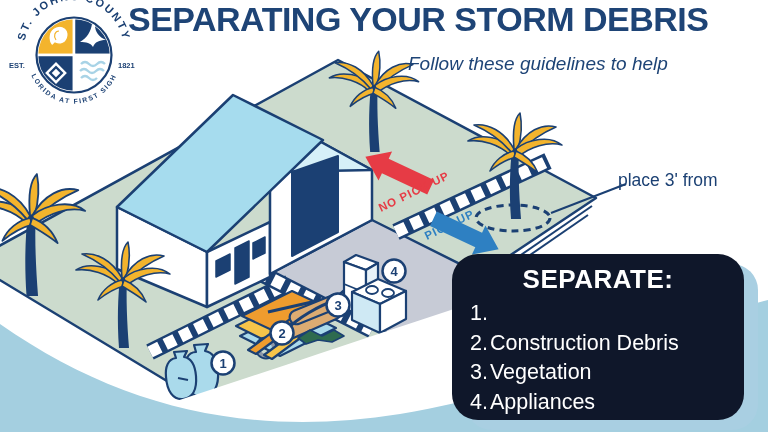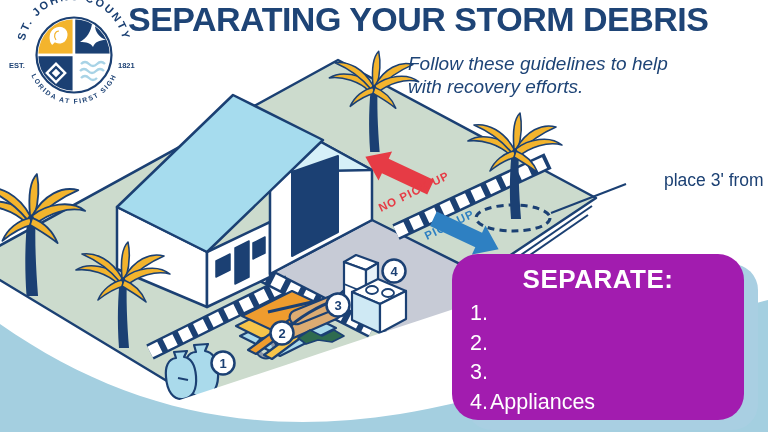--- a/index.html
+++ b/index.html
@@ -4,24 +4,24 @@
 <style>
   html,body{margin:0;padding:0;background:#fff;}
   .canvas{position:relative;width:768px;height:432px;overflow:hidden;background:#fff;
           font-family:"Liberation Sans","DejaVu Sans",sans-serif;}
   .scene{position:absolute;left:0;top:0;z-index:1;}
   .logo{position:absolute;left:6px;top:-2px;z-index:3;}
   .title{position:absolute;left:128px;top:0;width:640px;z-index:3;
          font-size:34px;font-weight:bold;color:#1e4476;letter-spacing:-0.5px;white-space:nowrap;}
   .subtitle{position:absolute;left:408px;top:52px;z-index:3;font-style:italic;
             font-size:19px;line-height:23px;color:#1e4476;font-weight:500;}
-  .obstacle-note{position:absolute;left:664px;top:170px;z-index:3;color:#1b4073;
+  .obstacle-note{position:absolute;left:618px;top:170px;z-index:3;color:#1b4073;
                  font-size:17.5px;line-height:21px;}
   .panel{position:absolute;left:452px;top:254px;width:292px;height:166px;z-index:4;
-         background:#a21caf;border-radius:26px;box-shadow:14px 10px 0 #a9cfe2;
+         background:#0f172a;border-radius:26px;box-shadow:14px 10px 0 #a9cfe2;
          color:#fff;padding:10px 0 0 0;box-sizing:border-box;}
   .panel-heading{text-align:center;font-weight:bold;font-size:26px;letter-spacing:0.5px;}
   .panel-list{margin:4px 0 0 0;padding:0 10px 0 18px;list-style:none;}
   .panel-item{display:flex;font-size:21.5px;line-height:29.5px;}
   .panel-item .num{margin-right:2px;}
   svg text{font-family:"Liberation Sans","DejaVu Sans",sans-serif;}
 </style>
 </head>
 <body>
 
@@ -225,38 +225,39 @@
     <g fill="none" stroke="#a8d3e6" stroke-width="2.4">
       <path d="M 75,66 q 4,-4 8,0 q 4,4 8,0 q 4,-4 8,0"></path>
       <path d="M 74,73 q 4,-4 8,0 q 4,4 8,0 q 4,-4 8,0"></path>
       <path d="M 75,80 q 4,-4 8,0 q 4,4 8,0"></path>
     </g>
   </svg>
 
   <div class="title">SEPARATING YOUR STORM DEBRIS</div>
   <div class="subtitle">
     <div>Follow these guidelines to help</div>
-    <div>with recovery efforts.</div>
   </div>
 
   <div class="obstacle-note">
     <div>place 3' from</div>
   </div>
 
   <div class="panel">
     <div class="panel-heading">SEPARATE:</div>
     <ul class="panel-list">
       <li class="panel-item">
         <span class="num">1.</span>
       </li>
       <li class="panel-item">
         <span class="num">2.</span>
+        <span>Construction Debris</span>
       </li>
       <li class="panel-item">
         <span class="num">3.</span>
+        <span>Vegetation</span>
       </li>
       <li class="panel-item">
         <span class="num">4.</span>
         <span>Appliances</span>
       </li>
     </ul>
   </div>
 
 </div>
 

